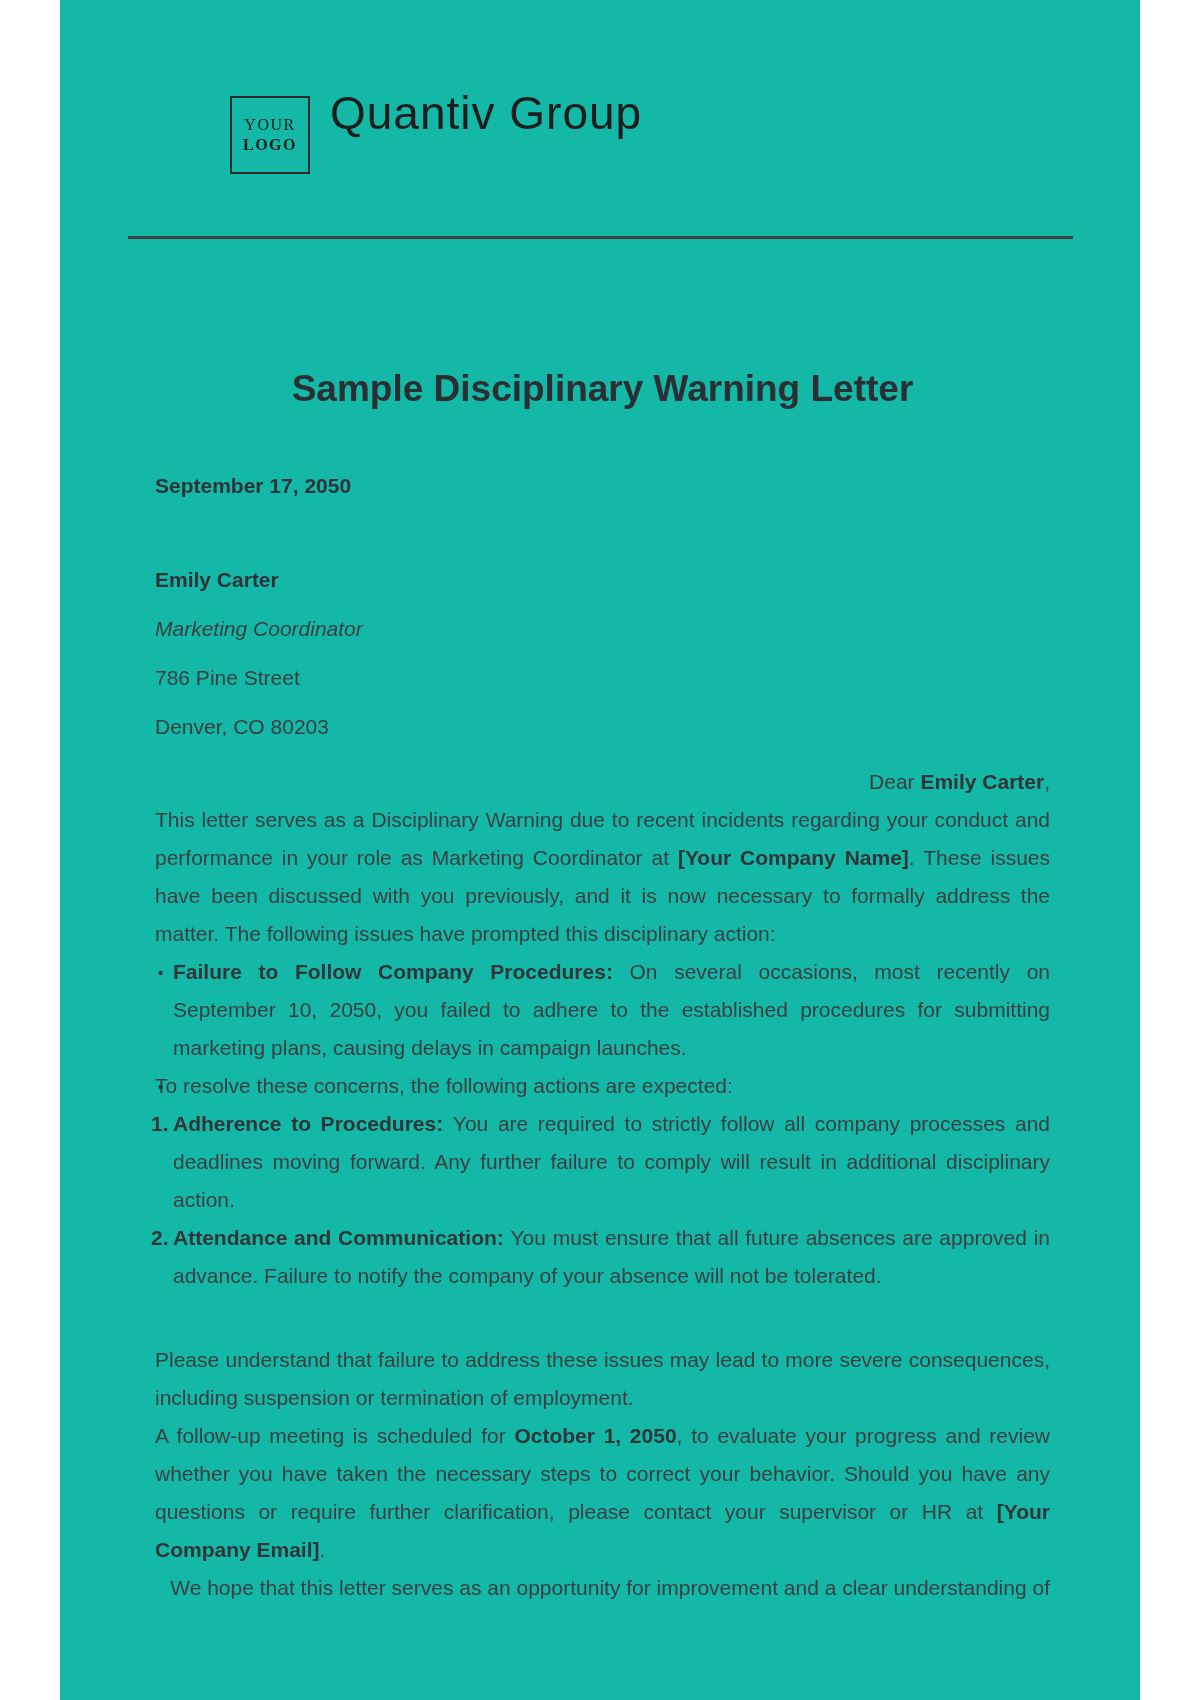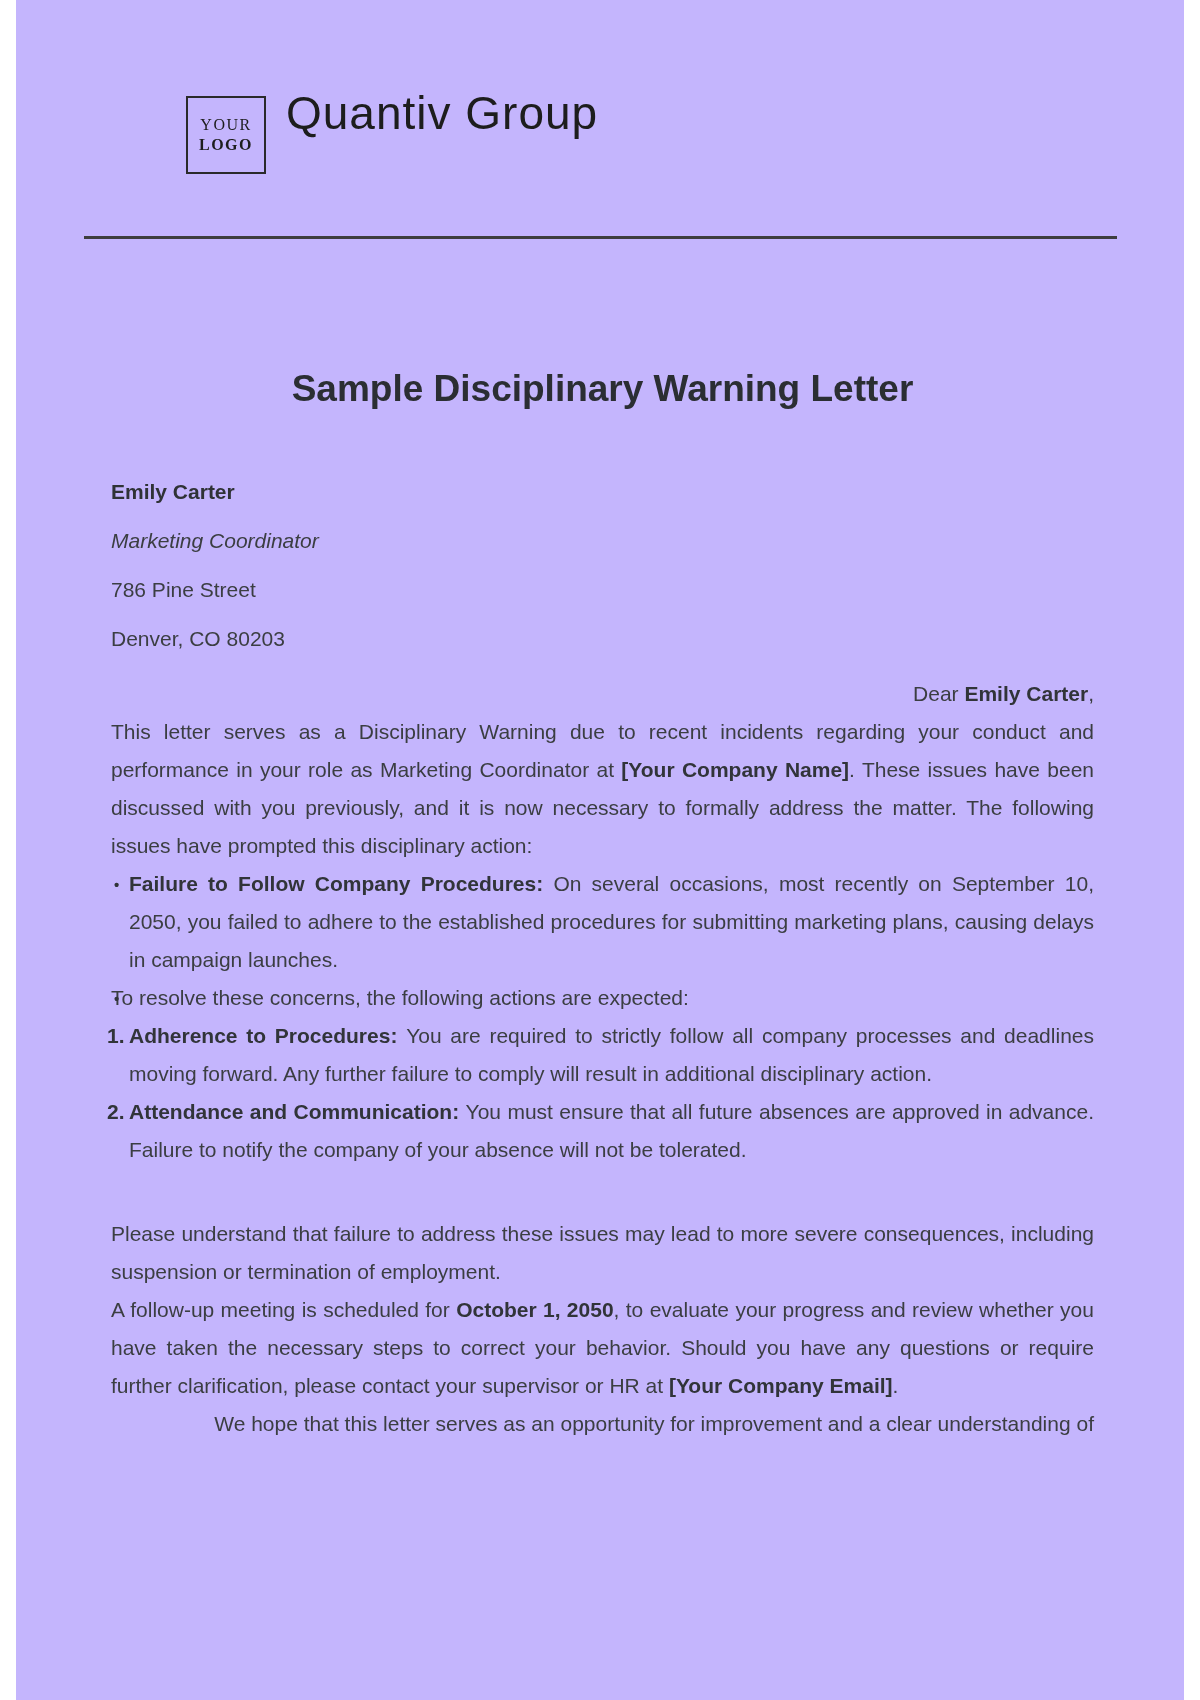--- a/index.html
+++ b/index.html
@@ -1,21 +1,21 @@
 <!DOCTYPE html>
 <html><head>
 <meta charset="utf-8">
 <style>
   * { margin:0; padding:0; box-sizing:border-box; }
   html,body { background:#ffffff; }
   .page {
     position:relative;
-    width:1168px; height:1700px;
+    width:1080px; height:1700px;
     margin:0 auto;
-    background:#c4b5fd;
+    background:#14b8a6;
     overflow:hidden;
     font-family:"Liberation Sans", sans-serif;
     color:#3b3e42;
   }
   
   .letterhead {
     display:flex; align-items:flex-start;
     padding:84px 0 0 170px;
   }
   .logo-box {
@@ -91,20 +91,21 @@
     <div class="brand">
       <div class="brand-name">Quantiv Group</div>
     </div>
   </div>
 
   <hr class="rule">
 
   <div class="letter">
     <h1 class="title">Sample Disciplinary Warning Letter</h1>
 
+    <div class="date">September 17, 2050</div>
 
     <div class="recipient">
       <div class="recipient-name">Emily Carter</div>
       <div class="recipient-role">Marketing Coordinator</div>
       <div class="recipient-addr1">786 Pine Street</div>
       <div class="recipient-addr2">Denver, CO 80203</div>
     </div>
 
     <div class="body">
       <p class="no-just"><span>Dear </span><span class="seg-b">Emily Carter</span><span>,</span></p>

